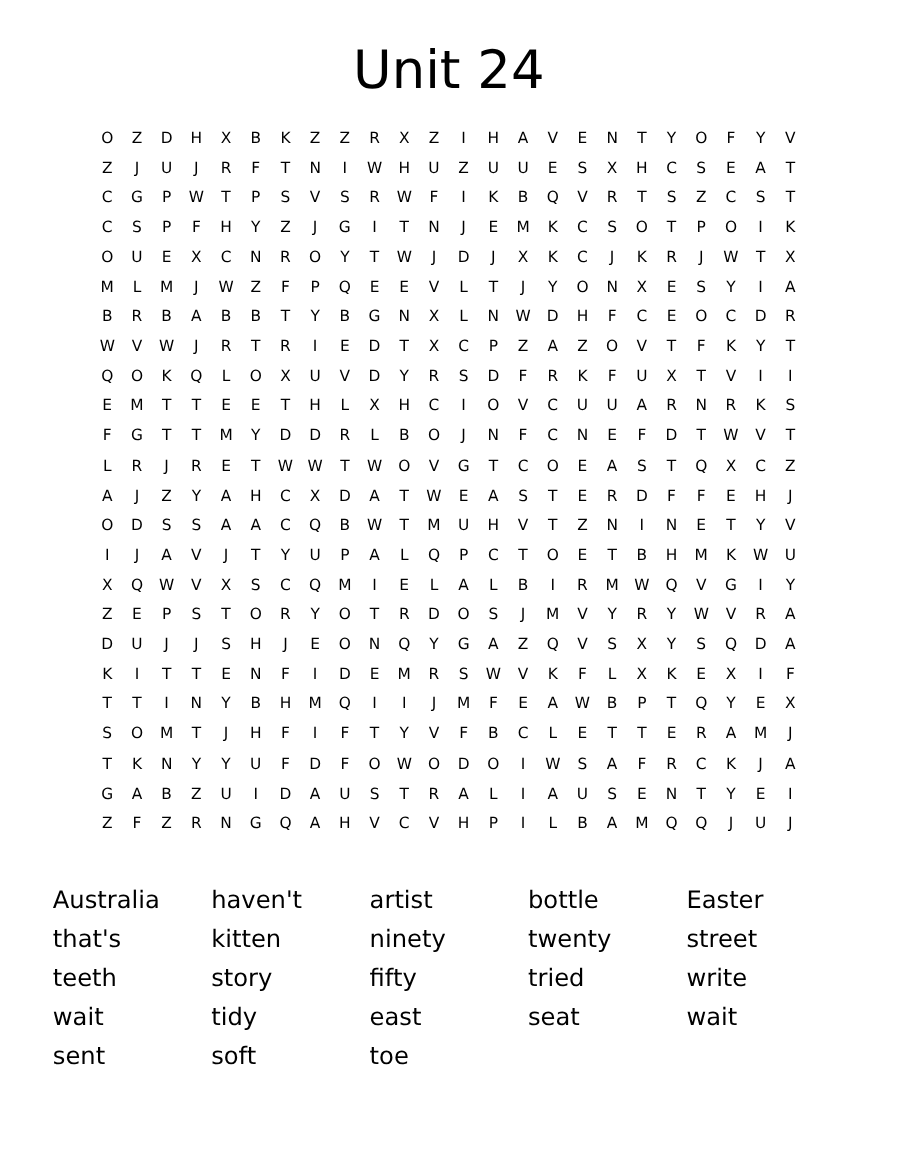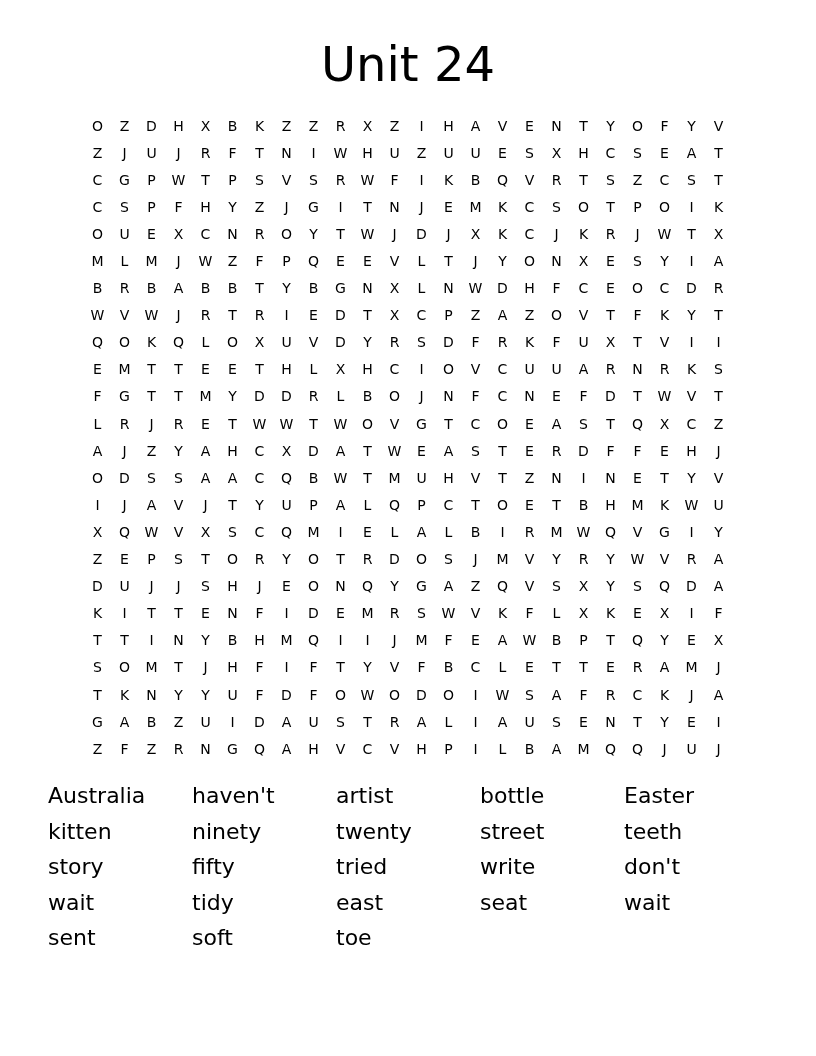--- a/index.html
+++ b/index.html
@@ -2,21 +2,21 @@
 <html><head>
 <meta charset="utf-8">
 <style>
   html, body { margin: 0; padding: 0; background: #ffffff; }
   body { width: 816px; height: 1056px; position: relative; font-family: "DejaVu Sans", sans-serif; color: #000; overflow: hidden; }
   .title { position: absolute; top: 32px; left: 0; width: 816px; text-align: center; font-size: 48px; line-height: 64px; font-family: "DejaVu Sans", sans-serif; }
   .grid { position: absolute; top: 112px; left: 84px; width: 648px; }
   .grid-row { display: flex; height: 27.1px; align-items: center; }
   .cell { width: 27px; text-align: center; font-size: 14px; letter-spacing: 0; }
   .words { position: absolute; top: 778px; left: 48px; display: grid; grid-template-columns: repeat(5, 144px); grid-auto-rows: 35.6px; }
-  .word { font-size: 22px; line-height: 35px; white-space: nowrap; }
+  .word { font-size: 22px; line-height: 35px; white-space: nowrap; margin-top: 23px; }
 </style>
 </head>
 <body>
 
 <div class="title">Unit 24</div>
 
 <div class="grid" id="grid">
     <div class="grid-row">
       <span class="cell">O</span>
       <span class="cell">Z</span>
@@ -642,30 +642,30 @@
       <span class="cell">J</span>
     </div>
   </div>
 
 <div class="words" id="words">
     <div class="word">Australia</div>
     <div class="word">haven't</div>
     <div class="word">artist</div>
     <div class="word">bottle</div>
     <div class="word">Easter</div>
+    <div class="word">that's</div>
     <div class="word">kitten</div>
     <div class="word">ninety</div>
     <div class="word">twenty</div>
     <div class="word">street</div>
     <div class="word">teeth</div>
     <div class="word">story</div>
     <div class="word">fifty</div>
     <div class="word">tried</div>
     <div class="word">write</div>
-    <div class="word">don't</div>
     <div class="word">wait</div>
     <div class="word">tidy</div>
     <div class="word">east</div>
     <div class="word">seat</div>
     <div class="word">wait</div>
     <div class="word">sent</div>
     <div class="word">soft</div>
     <div class="word">toe</div>
   </div>
 

